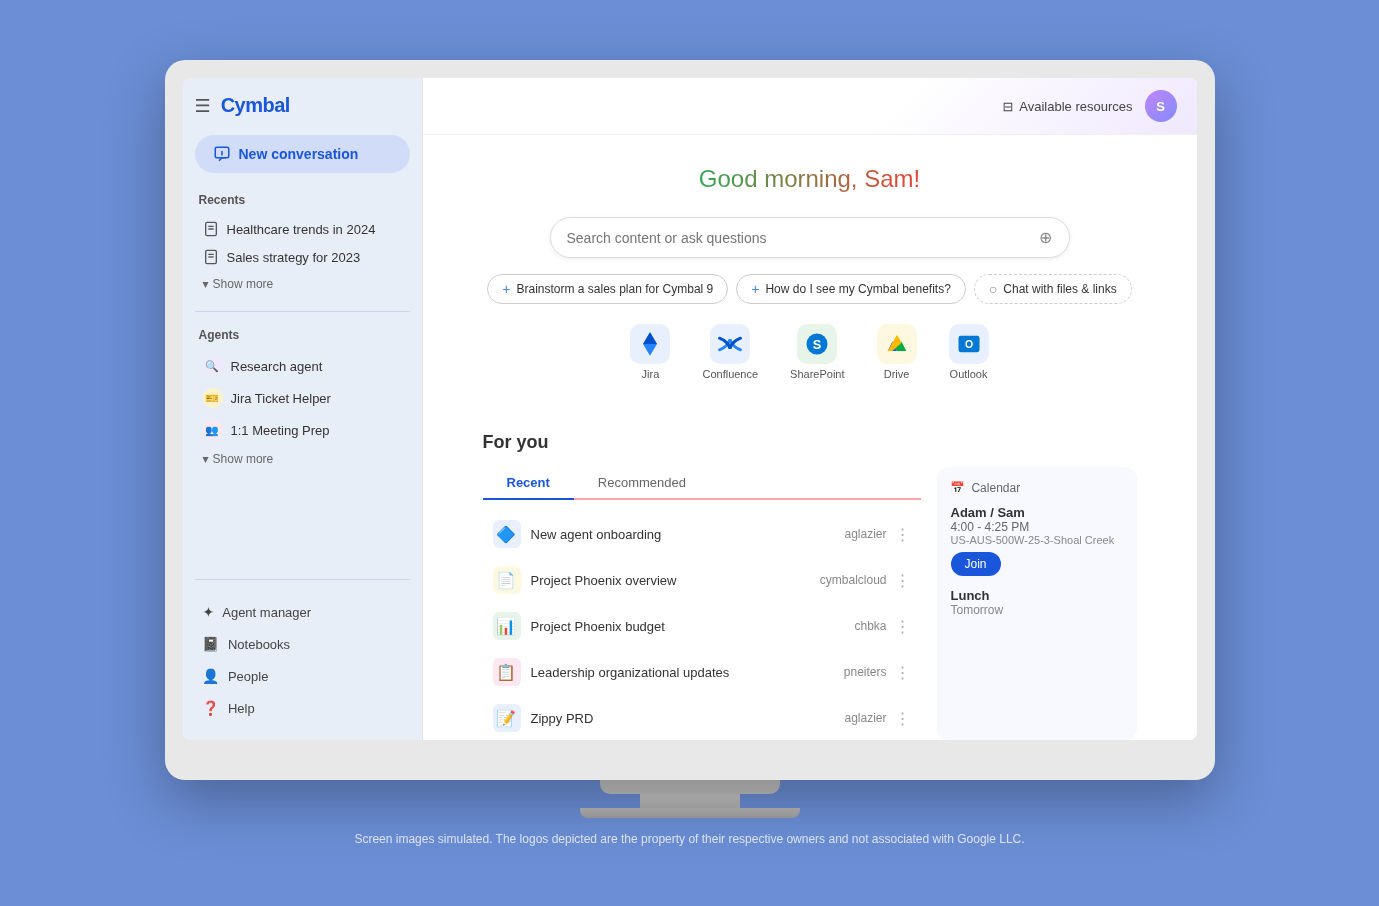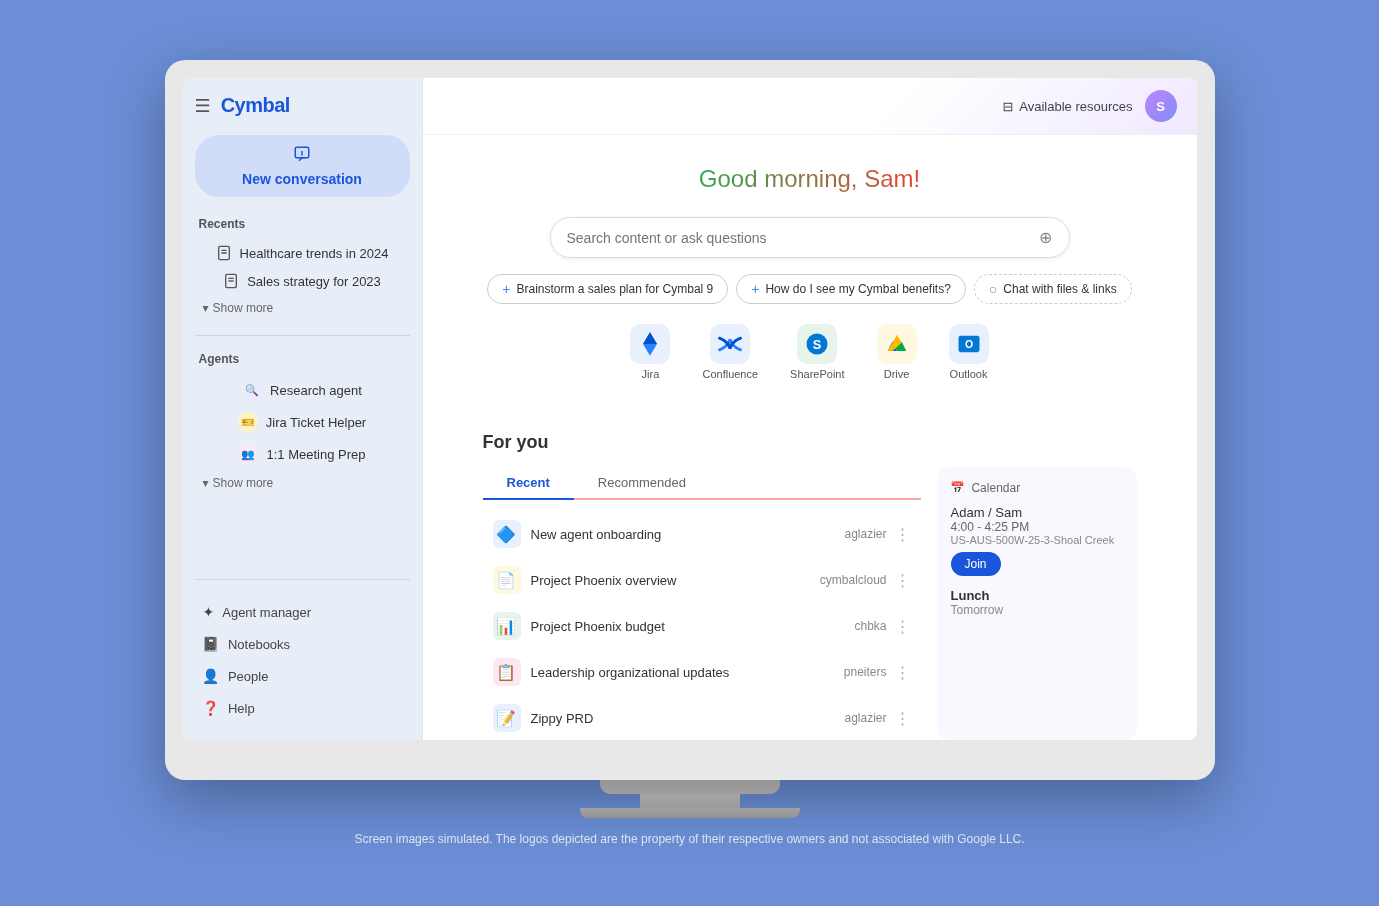--- a/index.html
+++ b/index.html
@@ -83,42 +83,40 @@
       background: #d0dcf8;
       border: none;
       border-radius: 24px;
       padding: 10px 18px;
       font-size: 14px;
       font-weight: 600;
       color: #1a56db;
       cursor: pointer;
       width: 100%;
       margin-bottom: 20px;
-      flex-direction: column;
     }
     .new-conversation-btn svg { width: 18px; height: 18px; }
 
     .section-title {
       font-size: 12px;
       font-weight: 600;
       color: #555;
       margin-bottom: 8px;
       padding-left: 4px;
     }
     .sidebar-item {
       display: flex;
       align-items: center;
       gap: 8px;
       padding: 6px 8px;
       border-radius: 8px;
       cursor: pointer;
       font-size: 13px;
       color: #333;
       transition: background 0.15s;
-      justify-content: center;
     }
     .sidebar-item svg { width: 16px; height: 16px; color: #555; flex-shrink: 0; }
     .sidebar-item .item-icon { width: 20px; height: 20px; border-radius: 50%; display: flex; align-items: center; justify-content: center; font-size: 11px; flex-shrink: 0; }
     .show-more {
       display: flex;
       align-items: center;
       gap: 4px;
       font-size: 12px;
       color: #666;
       cursor: pointer;
@@ -318,21 +316,21 @@
     .calendar-card {
       width: 200px;
       min-width: 200px;
       background: #f8f9ff;
       border-radius: 12px;
       padding: 14px;
       font-size: 13px;
     }
     .cal-header { display: flex; align-items: center; gap: 6px; color: #666; font-size: 12px; margin-bottom: 10px; }
     .cal-event { margin-bottom: 12px; }
-    .cal-event-title { font-weight: 400; color: #333; font-size: 13px; }
+    .cal-event-title { font-weight: 700; color: #333; font-size: 13px; }
     .cal-event-time { color: #666; font-size: 12px; }
     .cal-event-loc { color: #888; font-size: 11px; margin-bottom: 6px; }
     .join-btn {
       background: #1a56db;
       color: white;
       border: none;
       border-radius: 16px;
       padding: 5px 14px;
       font-size: 12px;
       cursor: pointer;

